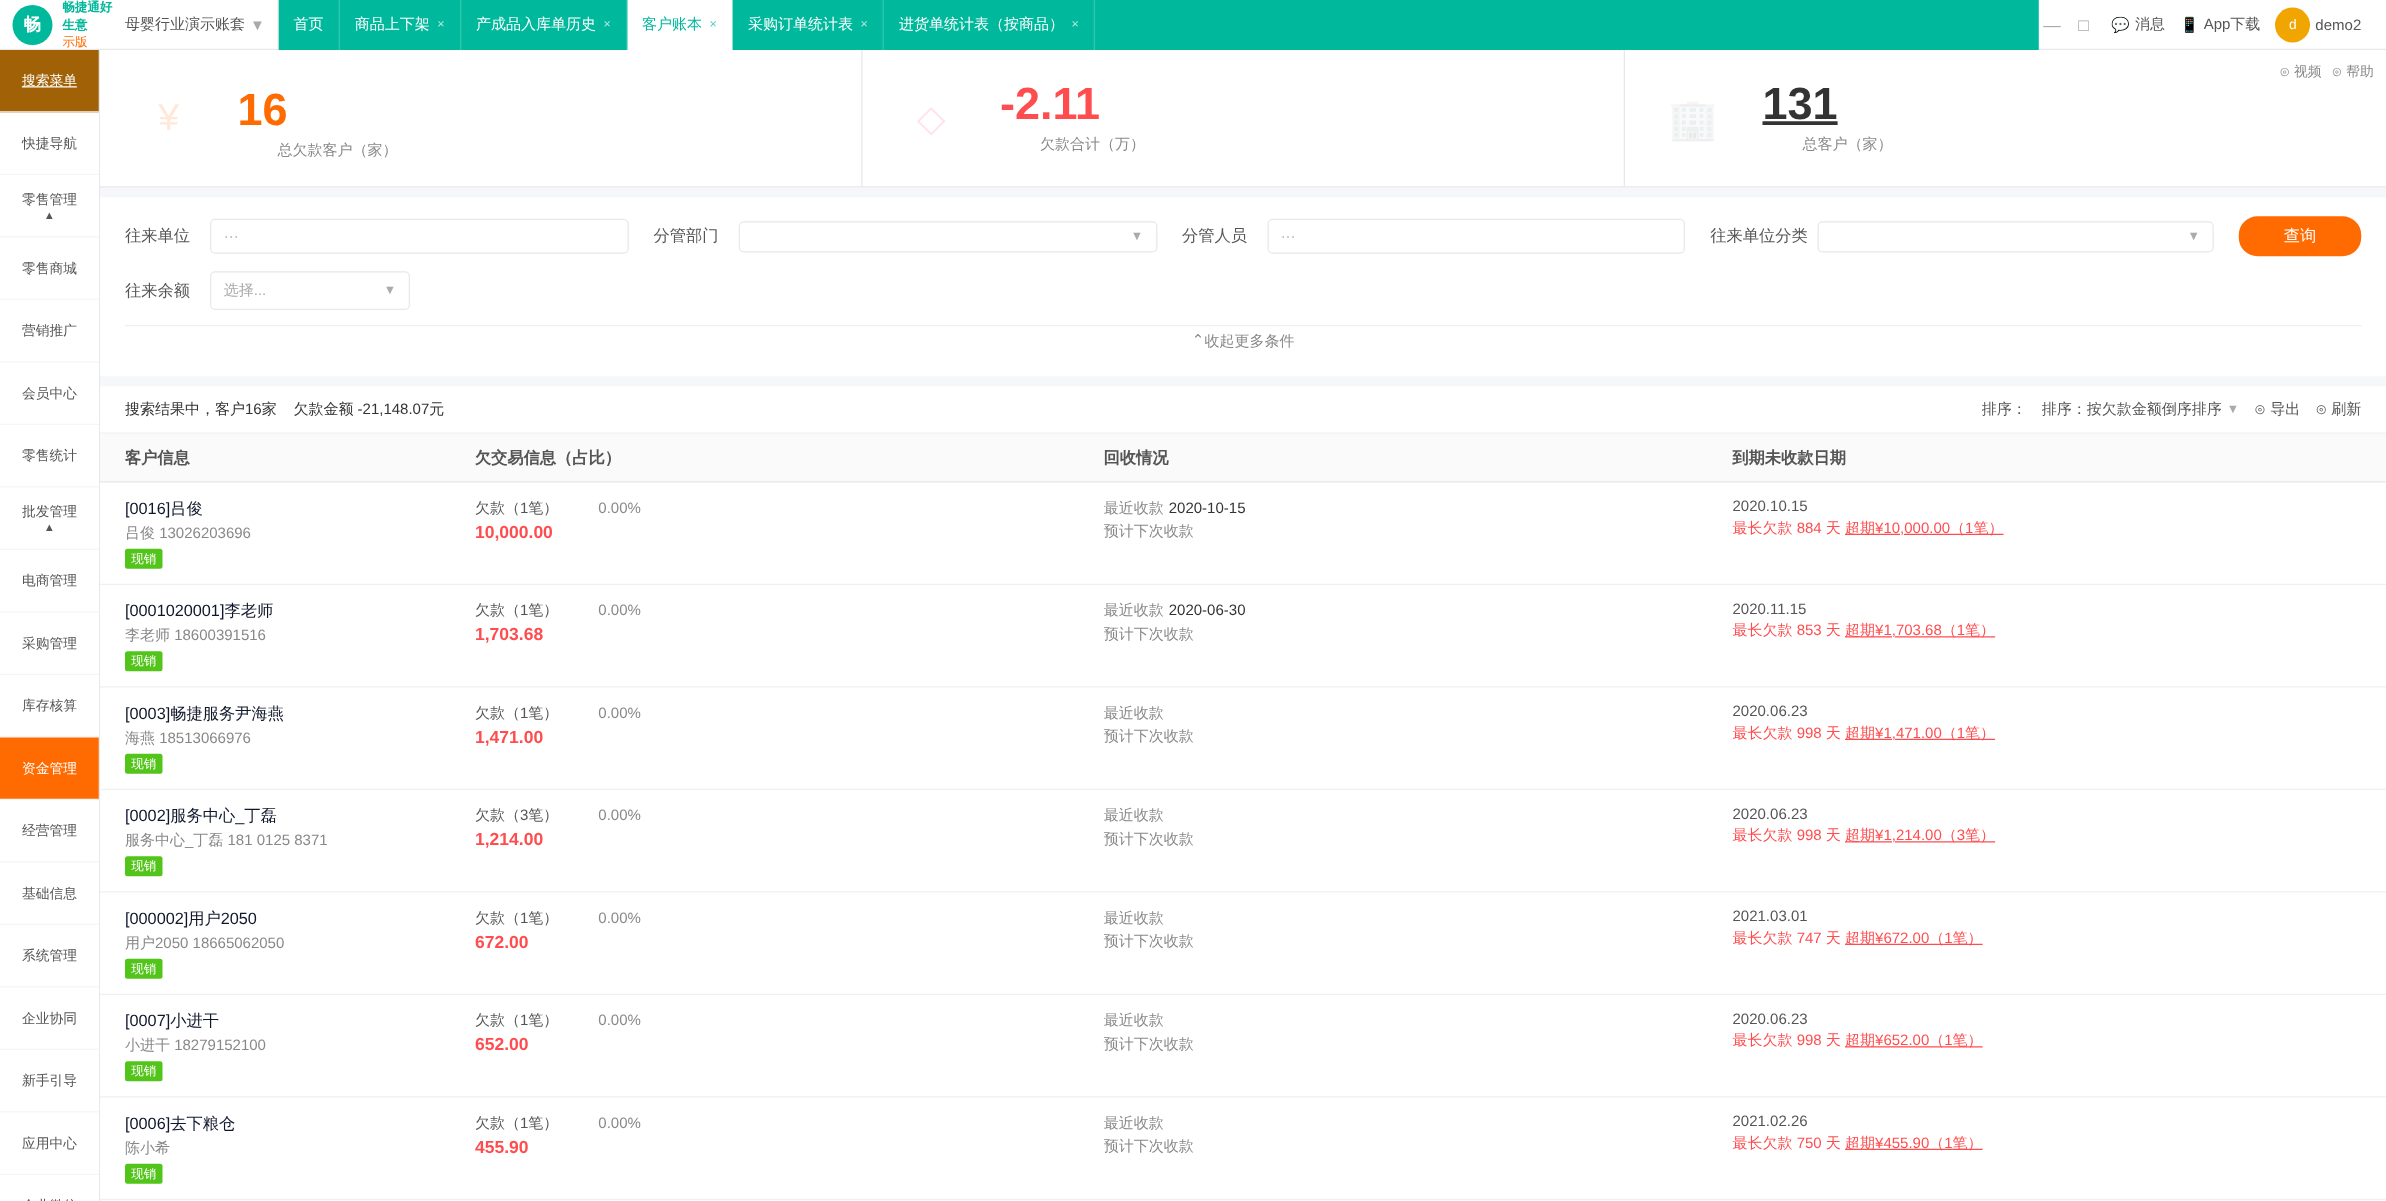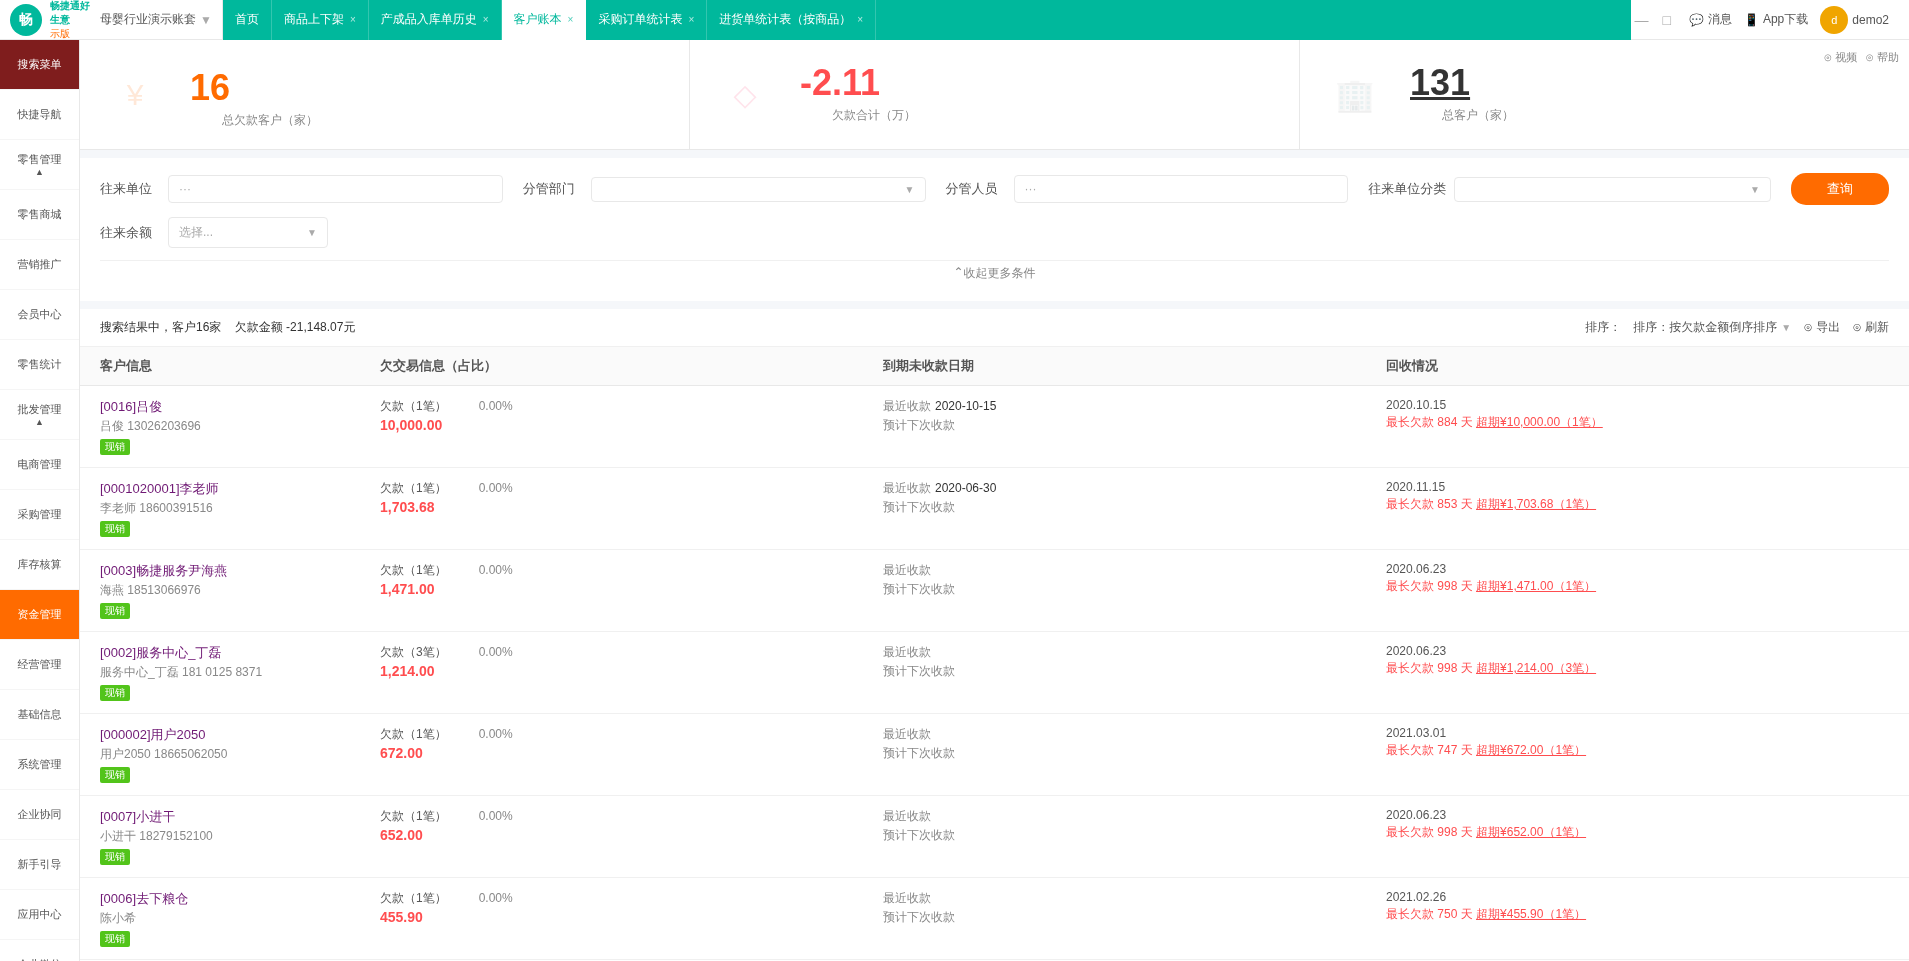--- a/index.html
+++ b/index.html
@@ -114,23 +114,24 @@
       color: #555;
       border-bottom: 1px solid #f5f5f5;
       text-align: center;
       min-height: 50px;
     }
     .sidebar-item.active {
       background: #ff6b00;
       color: #fff;
     }
     .sidebar-search {
-      background: #7f1d1d;
+      background: #a16207;
       color: #fff;
       font-size: 11px;
+      text-decoration: underline;
     }
 
     
     .content-area {
       flex: 1;
       overflow-y: auto;
       background: #f5f7fa;
       padding: 0;
     }
 
@@ -319,21 +320,21 @@
     }
     .table-row {
       display: grid;
       grid-template-columns: 280px 1fr 1fr 1fr;
       border-bottom: 1px solid #f0f0f0;
       padding: 12px 20px;
       font-size: 12px;
       align-items: start;
     }
     .customer-name {
-      color: #701a75;
+      color: #0f172a;
       cursor: pointer;
       font-size: 13px;
     }
     .customer-phone {
       color: #888;
       font-size: 12px;
       margin-top: 2px;
     }
     .customer-tag {
       display: inline-block;
@@ -603,22 +604,22 @@
             <span class="chevron-down">▼</span>
           </div>
           <span class="action-btn">⊙ <span>导出</span></span>
           <span class="action-btn">⊙ <span>刷新</span></span>
         </div>
       </div>
 
       <div class="table-header" id="table-header">
           <div>客户信息</div>
           <div>欠交易信息（占比）</div>
+          <div>回收情况</div>
           <div>到期未收款日期</div>
-          <div>回收情况</div>
         </div>
 
       <div id="table-body">
           <div class="table-row">
             <div><div class="customer-name">[0016]吕俊</div><div class="customer-phone">吕俊  13026203696</div><span class="customer-tag">现销</span></div>
             <div>
               <div style="display: flex; align-items: baseline; gap: 12px;">
                 <div>
                   <div class="debt-count">欠款（1笔）</div>
                   <div class="debt-amount">10,000.00</div>

